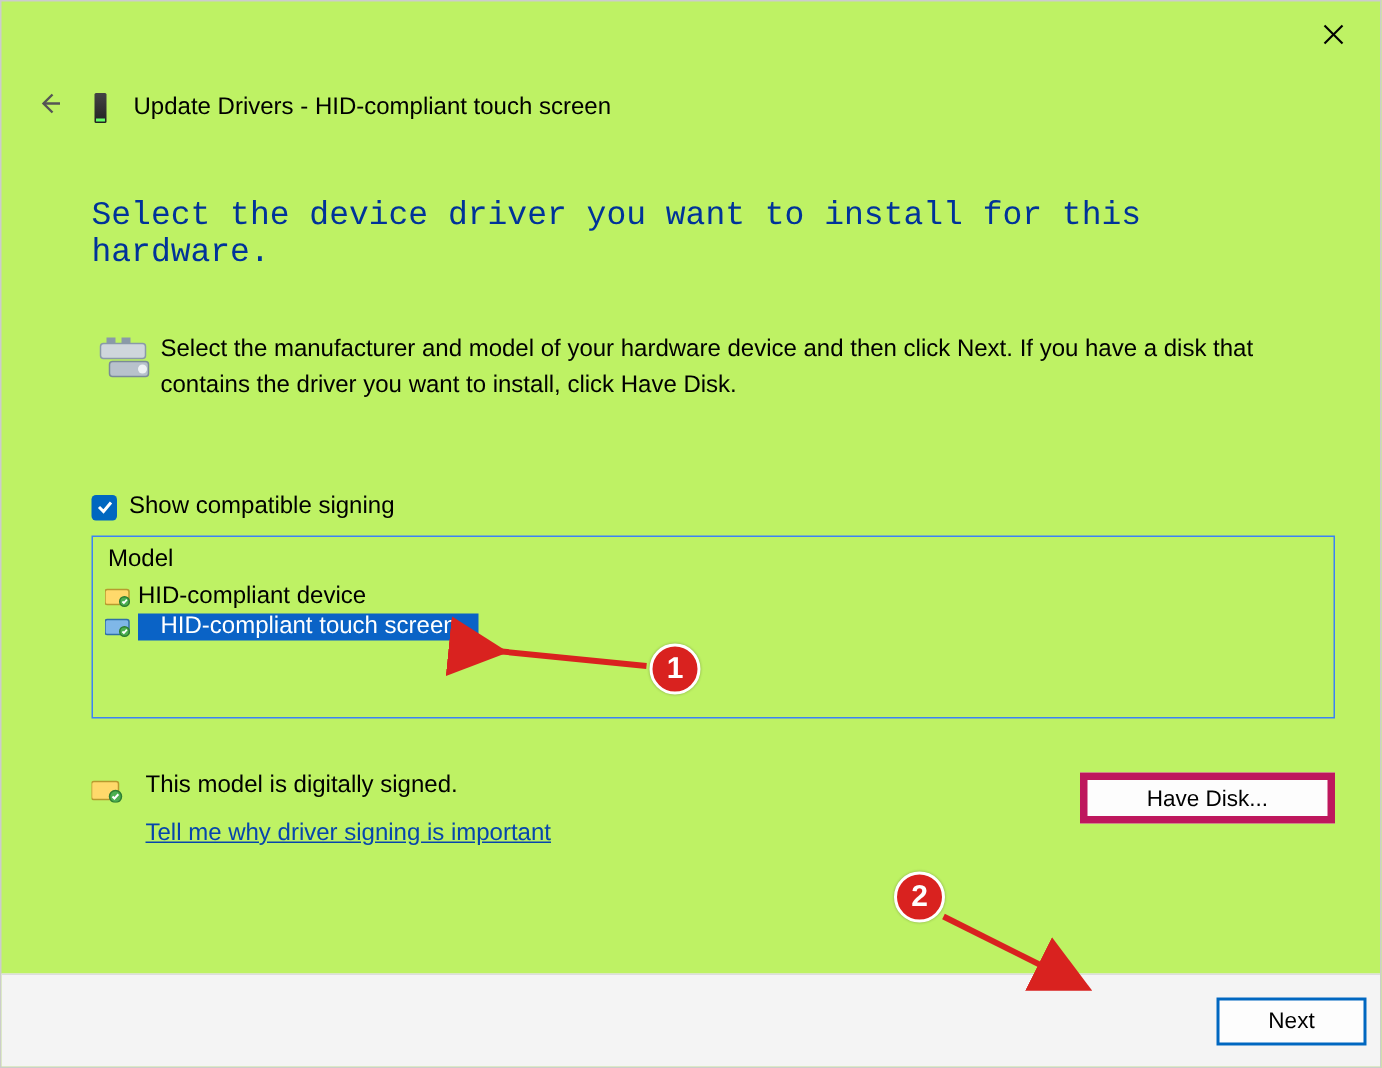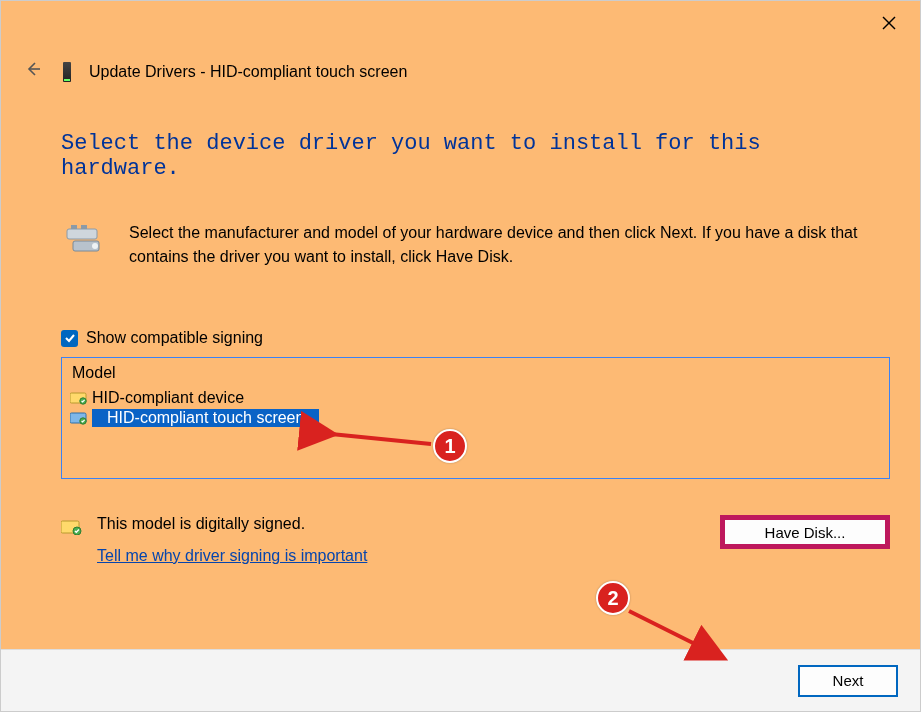--- a/index.html
+++ b/index.html
@@ -1,26 +1,26 @@
 <!DOCTYPE html>
 <html><head>
 <meta charset="utf-8">
 <style>
   * { box-sizing: border-box; }
   html, body { margin: 0; padding: 0; font-family: "Segoe UI", Arial, sans-serif; font-size: 15px; color: #000; }
-  .window { width: 921px; height: 712px; background: #fdba74; position: relative; border: 1px solid #ccc; }
+  .window { width: 921px; height: 712px; background: #bef264; position: relative; border: 1px solid #ccc; }
   .close-btn { position: absolute; top: 10px; right: 16px; font-size: 18px; line-height: 1; font-weight: 300; cursor: pointer; padding: 4px 8px; color: #000; }
   .titlebar { position: absolute; top: 56px; left: 20px; display: flex; align-items: center; gap: 18px; }
   .back-arrow { font-size: 18px; color: #555; padding: 4px; cursor: pointer; }
   .dev-icon { width: 8px; height: 20px; background: linear-gradient(#444,#222); border-radius: 1px; position: relative; }
   .dev-icon::after { content:""; position:absolute; bottom:1px; left:1px; width:6px; height:2px; background:#6f6; }
   .title-text { font-size: 16px; }
   .content { position: absolute; top: 130px; left: 60px; right: 30px; }
   .heading { color: #003399; font-size: 22px; font-weight: 400; margin-bottom: 40px; font-family: Liberation Mono, monospace; }
-  .instr-row { display: flex; gap: 22px; align-items: flex-start; margin-bottom: 60px; }
+  .instr-row { display: flex; align-items: flex-start; margin-bottom: 60px; }
   .hw-icon { width: 46px; height: 32px; flex: none; position: relative; margin-top: 2px; }
   .hw-icon svg { width: 46px; height: 32px; }
   .instr-text { font-size: 16px; line-height: 1.5; flex: 1; }
   .checkbox-row { display: flex; align-items: center; gap: 8px; margin-bottom: 10px; }
   .chk { width: 17px; height: 17px; border-radius: 3px; background: #0067c0; display:flex; align-items:center; justify-content:center; color:#fff; font-size:12px; }
   .chk svg { width:12px; height:12px; }
   .chk-label { font-size: 16px; }
   .model-box { border: 1px solid #3b82f6; height: 122px; padding: 6px 8px 8px 8px; }
   .model-header { font-size: 16px; margin-bottom: 6px; padding-left: 2px; }
   .model-item { display:flex; align-items:center; gap:4px; font-size:16px; padding: 1px 0; }
@@ -28,21 +28,21 @@
   .drv-icon { width:18px; height:14px; display:inline-flex; align-items:center; justify-content:center; }
   .drv-icon svg { width:18px; height:14px; }
   .sign-row { display:flex; align-items:flex-start; gap:18px; margin-top: 36px; }
   .sign-left { display:flex; gap:14px; flex:1; }
   .sign-icon { width:22px; height:16px; flex:none; margin-top:4px; }
   .sign-icon svg { width:22px; height:16px; }
   .sign-texts { display:flex; flex-direction:column; gap:14px; }
   .sign-msg { font-size:16px; }
   .sign-link { color:#0645ad; text-decoration: underline; font-size:16px; cursor:pointer; }
   .have-disk { width:170px; height:34px; background:#fdfdfd; border:5px solid #be185d; font-size:15px; display:flex; align-items:center; justify-content:center; cursor:pointer; }
-  .footer { position:absolute; bottom:0; left:0; right:0; height:62px; background:#f4f4f4; border-top:1px solid #ddd; display:flex; align-items:center; justify-content:flex-end; gap:26px; padding-right:22px; }
+  .footer { position:absolute; bottom:0; left:0; right:0; height:62px; background:#f4f4f4; border-top:1px solid #ddd; display:flex; align-items:center; justify-content:flex-end; gap:26px; padding-right:9px; }
   .btn { width:100px; height:32px; background:#fdfdfd; border:1px solid #ccc; font-size:15px; display:flex; align-items:center; justify-content:center; cursor:pointer; }
   .btn.primary { border:1px solid #0067c0; box-shadow: inset 0 0 0 1px #0067c0; }
   
   .badge { position:absolute; width:34px; height:34px; border-radius:50%; background:#d9221f; color:#fff; font-size:20px; font-weight:700; display:flex; align-items:center; justify-content:center; border:2px solid #fff; box-shadow:0 0 2px rgba(0,0,0,.3); }
   .badge1 { top:428px; left:432px; }
   .badge2 { top:580px; left:595px; }
   .arrow { position:absolute; pointer-events:none; }
   .arrow svg { overflow:visible; }
   .arrow1 { top:425px; left:325px; width:110px; height:30px; }
   .arrow2 { top:604px; left:620px; width:110px; height:60px; }

